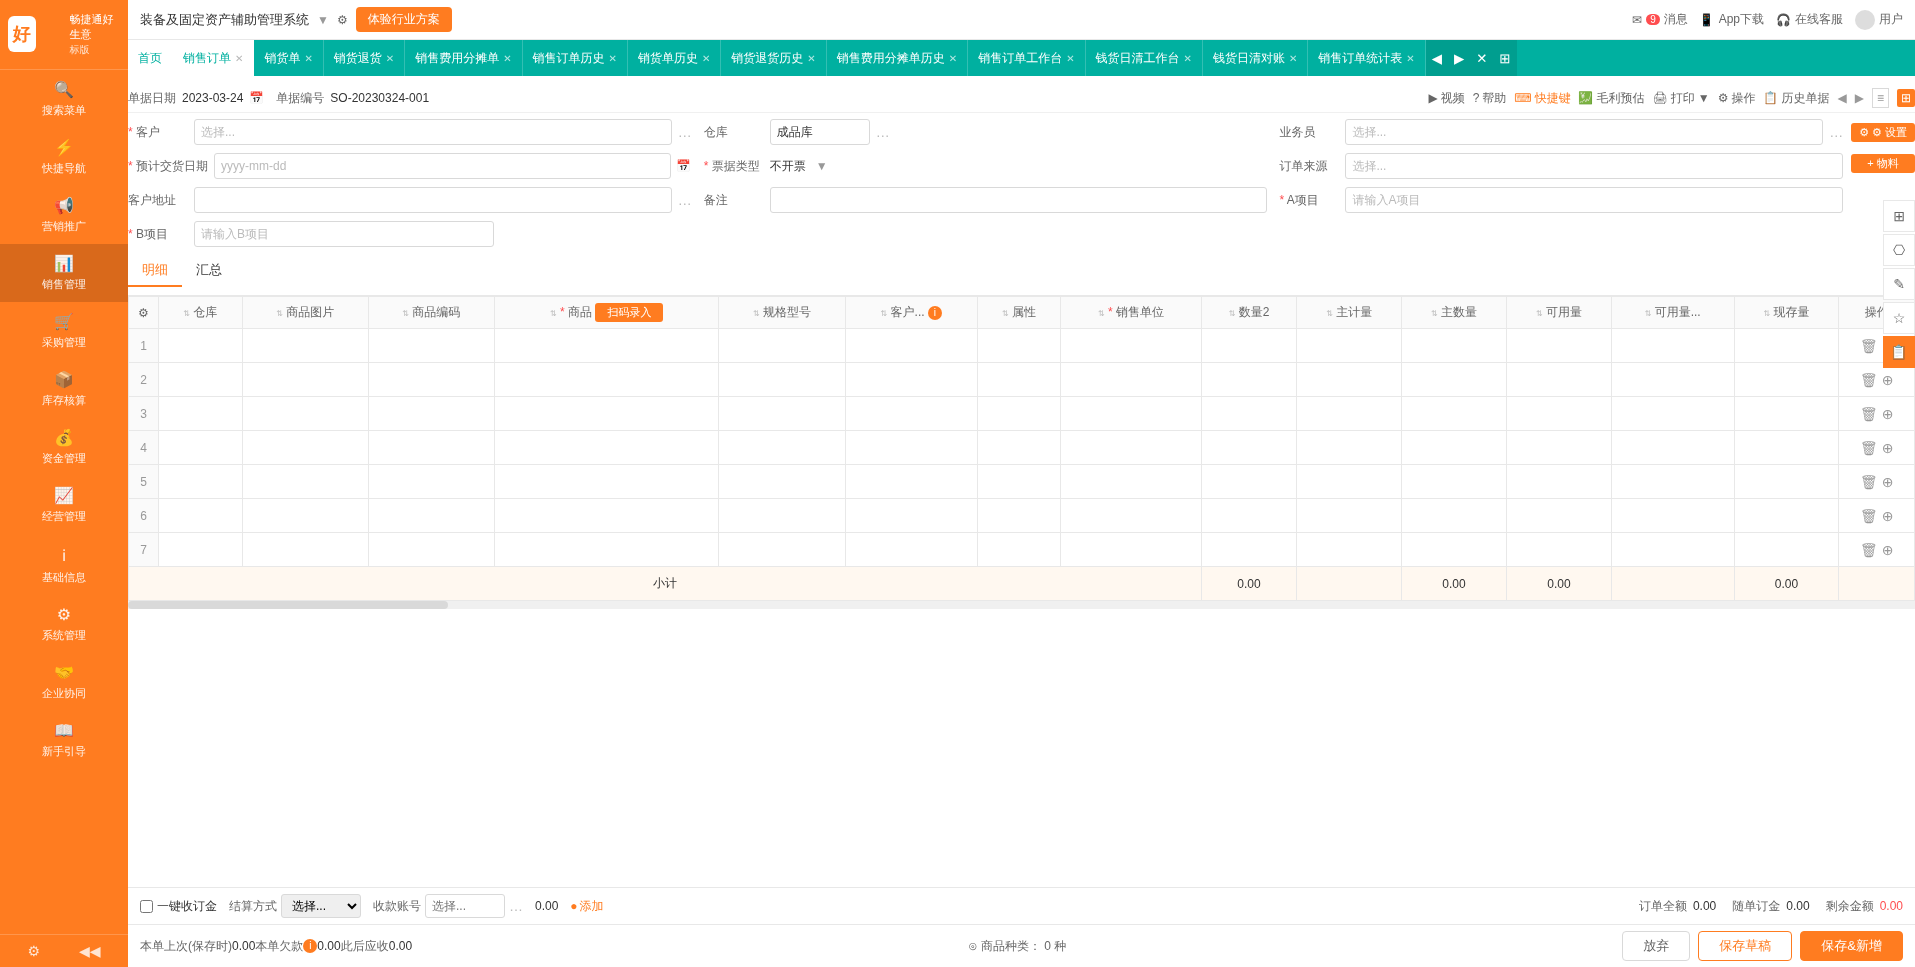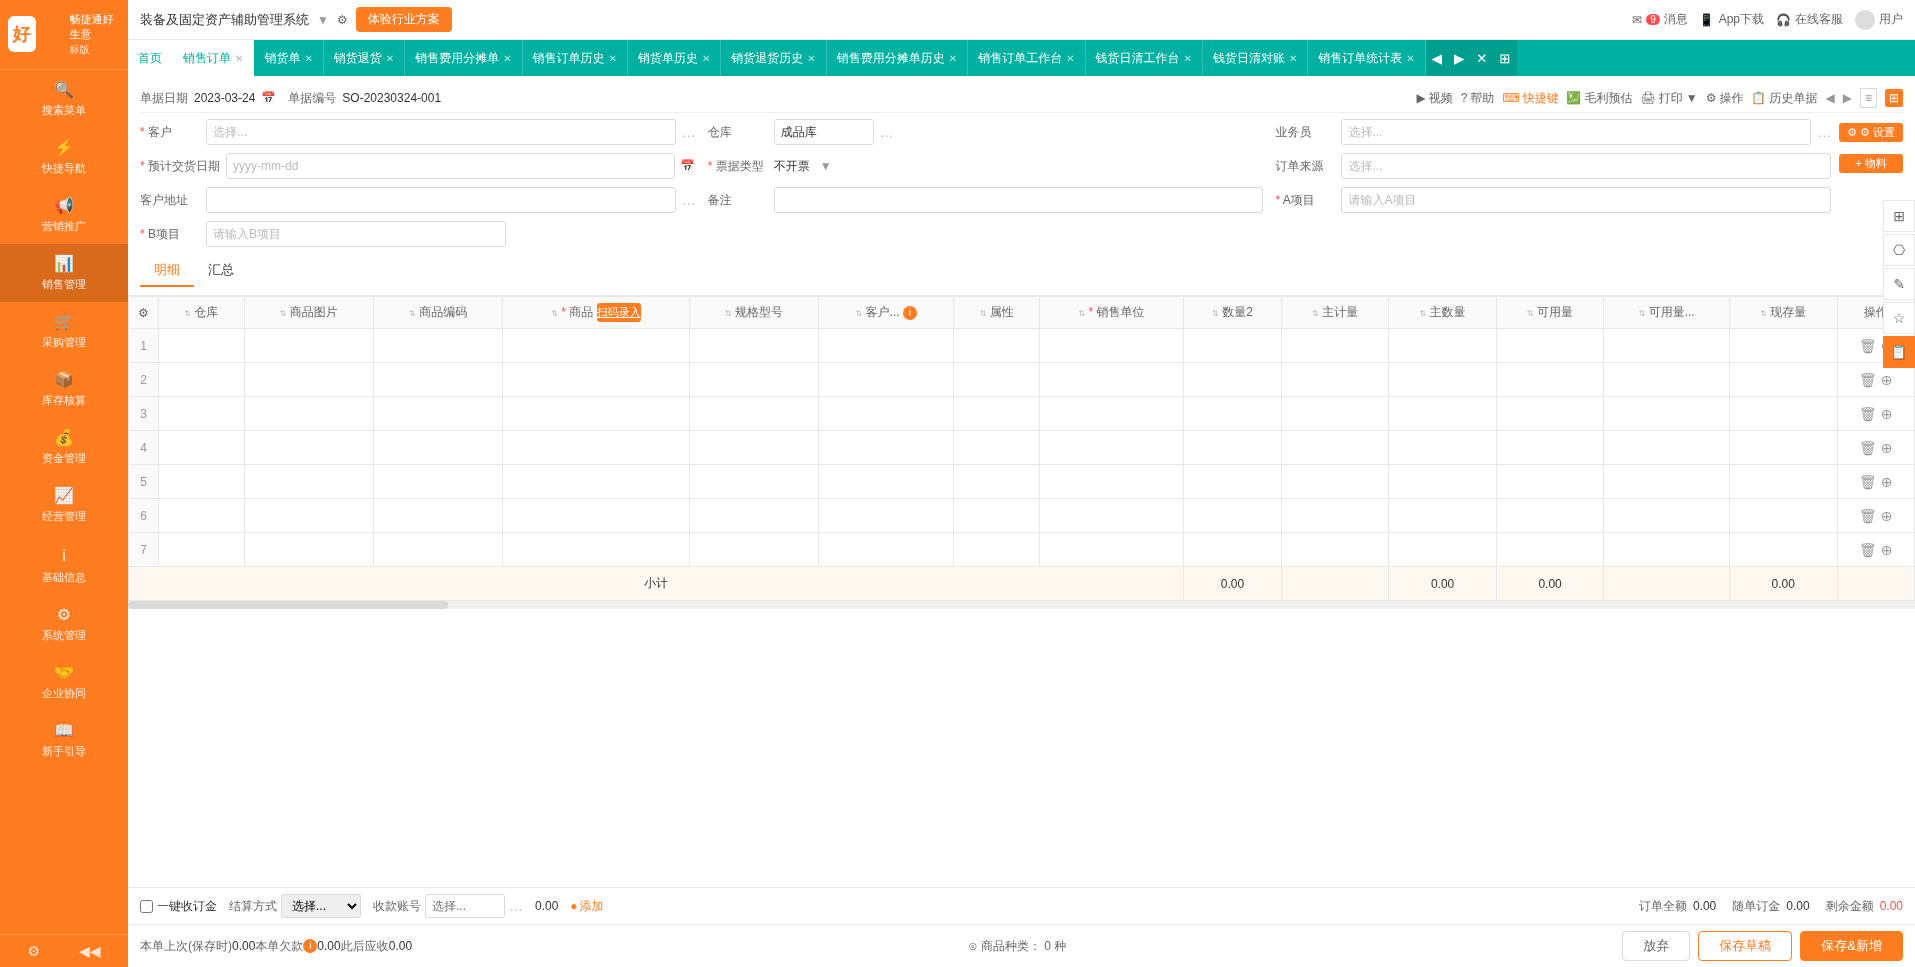--- a/index.html
+++ b/index.html
@@ -68,21 +68,21 @@
     }
 
     
     .main-content {
       position: fixed; left: 128px; top: 76px; right: 0; bottom: 0;
       background: #f0f2f5; overflow: hidden; display: flex; flex-direction: column;
     }
 
     
     .form-area {
-      background: #fff; padding: 8px 12px; border-bottom: 1px solid #e8e8e8;
+      background: #fff; padding: 8px 0; border-bottom: 1px solid #e8e8e8;
     }
 
     
     .toolbar-row {
       display: flex; align-items: center; justify-content: space-between;
       padding: 4px 0; border-bottom: 1px solid #f0f0f0; margin-bottom: 6px;
     }
     .toolbar-left { display: flex; align-items: center; gap: 12px; font-size: 12px; }
     .form-label-value { display: flex; align-items: center; gap: 6px; }
     .form-label { color: #666; }
@@ -120,22 +120,22 @@
       position: sticky; top: 0; z-index: 10;
     }
     .data-table th .required-star { color: #ff4d4f; }
     .data-table td {
       border: 1px solid #e8e8e8; padding: 4px 4px; text-align: center;
       height: 34px; color: #333; white-space: nowrap;
     }
     .data-table td.row-num { color: #999; background: #fafafa; width: 30px; }
     .col-settings { background: #fafafa; cursor: pointer; }
     .scan-btn {
-      background: #ff7c20; color: #fff; border: none; padding: 2px 0;
-      border-radius: 3px; cursor: pointer; font-size: 11px; text-decoration: underline;
+      background: #ff7c20; color: #fff; border: none; padding: 2px 12px;
+      border-radius: 3px; cursor: pointer; font-size: 11px;
     }
     .subtotal-row td { background: #fff8f0; font-weight: 500; }
     .subtotal-label { color: #ff7c20; text-align: right; padding-right: 8px; }
     .subtotal-value { color: #ff4d4f; }
     .action-icons { display: flex; gap: 4px; justify-content: center; }
     .action-icon { cursor: pointer; color: #999; font-size: 14px; }
 
     
     .bottom-bar {
       background: #fff; border-top: 1px solid #e8e8e8; padding: 6px 12px;

